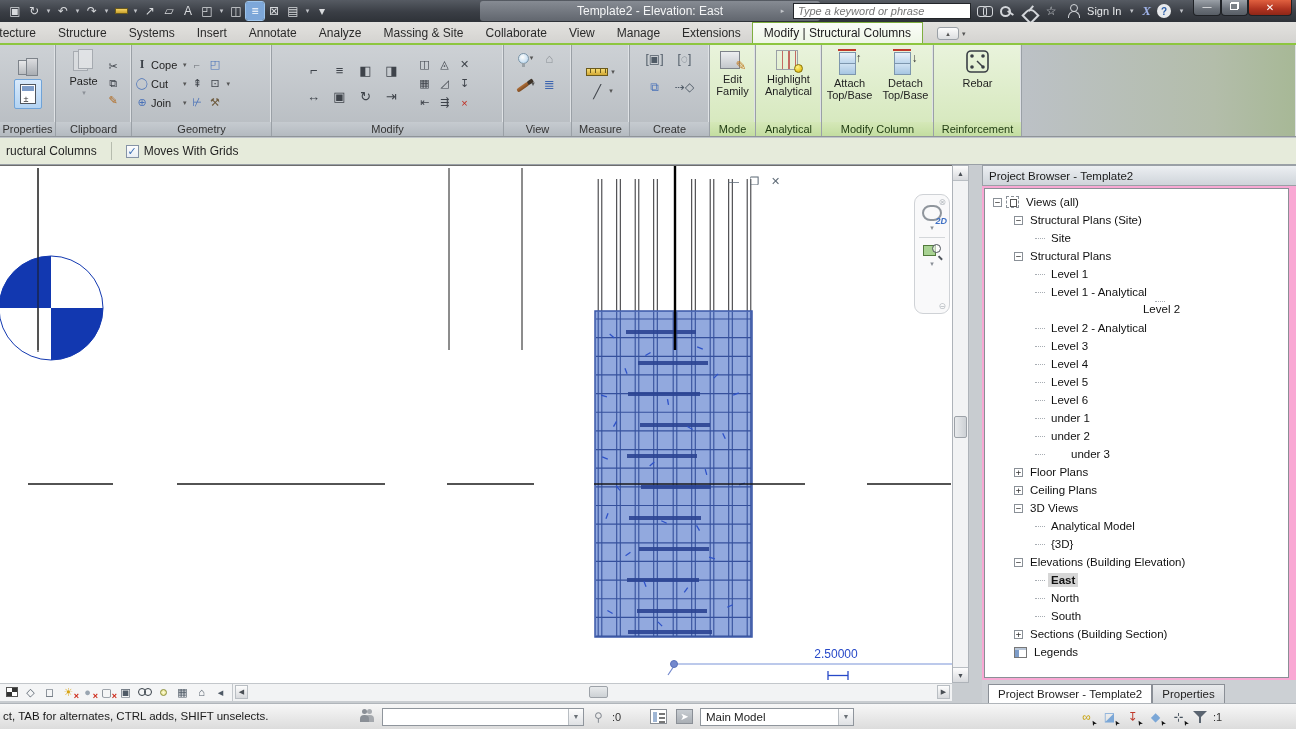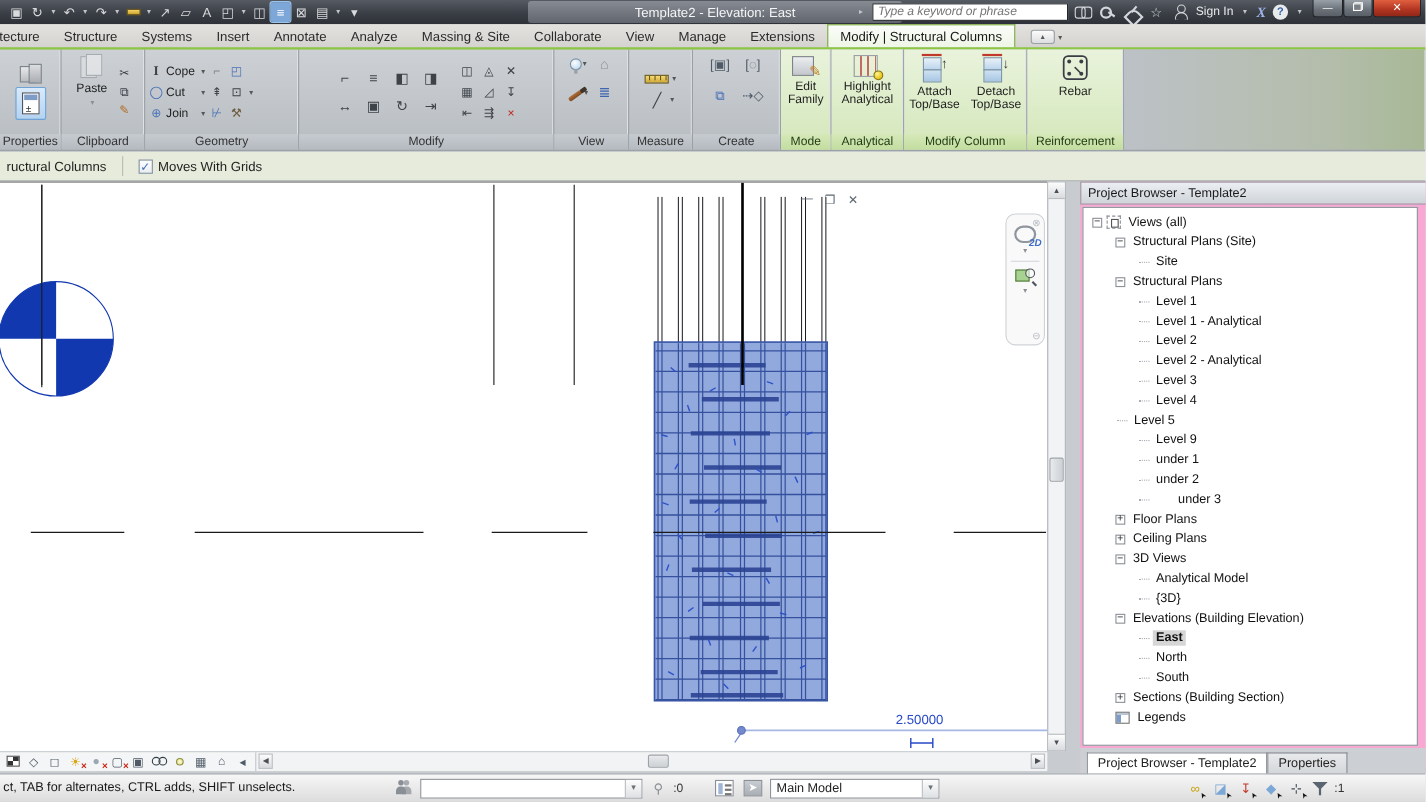--- a/index.html
+++ b/index.html
@@ -690,43 +690,43 @@
             <span class="tlabel">Structural Plans</span>
           </div>
           <div class="trow" style="padding-left: 50px;">
             <span class="tdots"></span>
             <span class="tlabel">Level 1</span>
           </div>
           <div class="trow" style="padding-left: 50px;">
             <span class="tdots"></span>
             <span class="tlabel">Level 1 - Analytical</span>
           </div>
-          <div class="trow" style="padding-left: 50px;">
+          <div class="trow" style="padding-left: 50px; flex-direction: column;">
             <span class="tdots"></span>
             <span class="tlabel">Level 2</span>
           </div>
           <div class="trow" style="padding-left: 50px;">
             <span class="tdots"></span>
             <span class="tlabel">Level 2 - Analytical</span>
           </div>
           <div class="trow" style="padding-left: 50px;">
             <span class="tdots"></span>
             <span class="tlabel">Level 3</span>
           </div>
           <div class="trow" style="padding-left: 50px;">
             <span class="tdots"></span>
             <span class="tlabel">Level 4</span>
           </div>
-          <div class="trow" style="padding-left: 30px;">
+          <div class="trow" style="padding-left: 50px;">
             <span class="tdots"></span>
             <span class="tlabel">Level 5</span>
           </div>
           <div class="trow" style="padding-left: 50px;">
             <span class="tdots"></span>
-            <span class="tlabel">Level 9</span>
+            <span class="tlabel">Level 6</span>
           </div>
           <div class="trow" style="padding-left: 50px;">
             <span class="tdots"></span>
             <span class="tlabel">under 1</span>
           </div>
           <div class="trow" style="padding-left: 50px;">
             <span class="tdots"></span>
             <span class="tlabel">under 2</span>
           </div>
           <div class="trow" style="padding-left: 50px; gap: 20px;">

